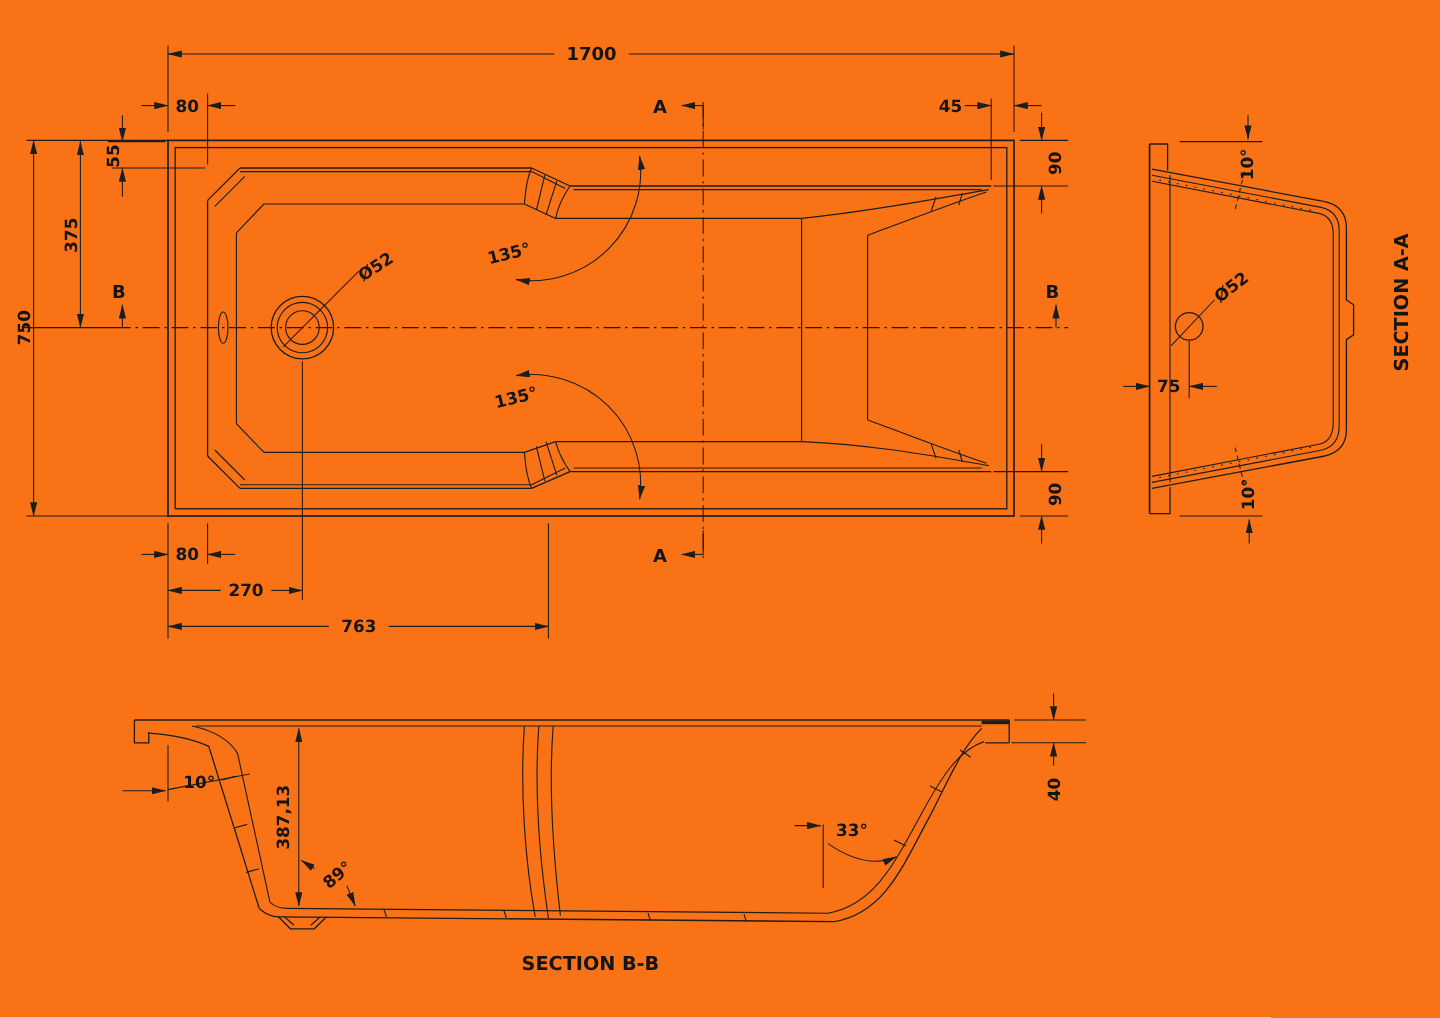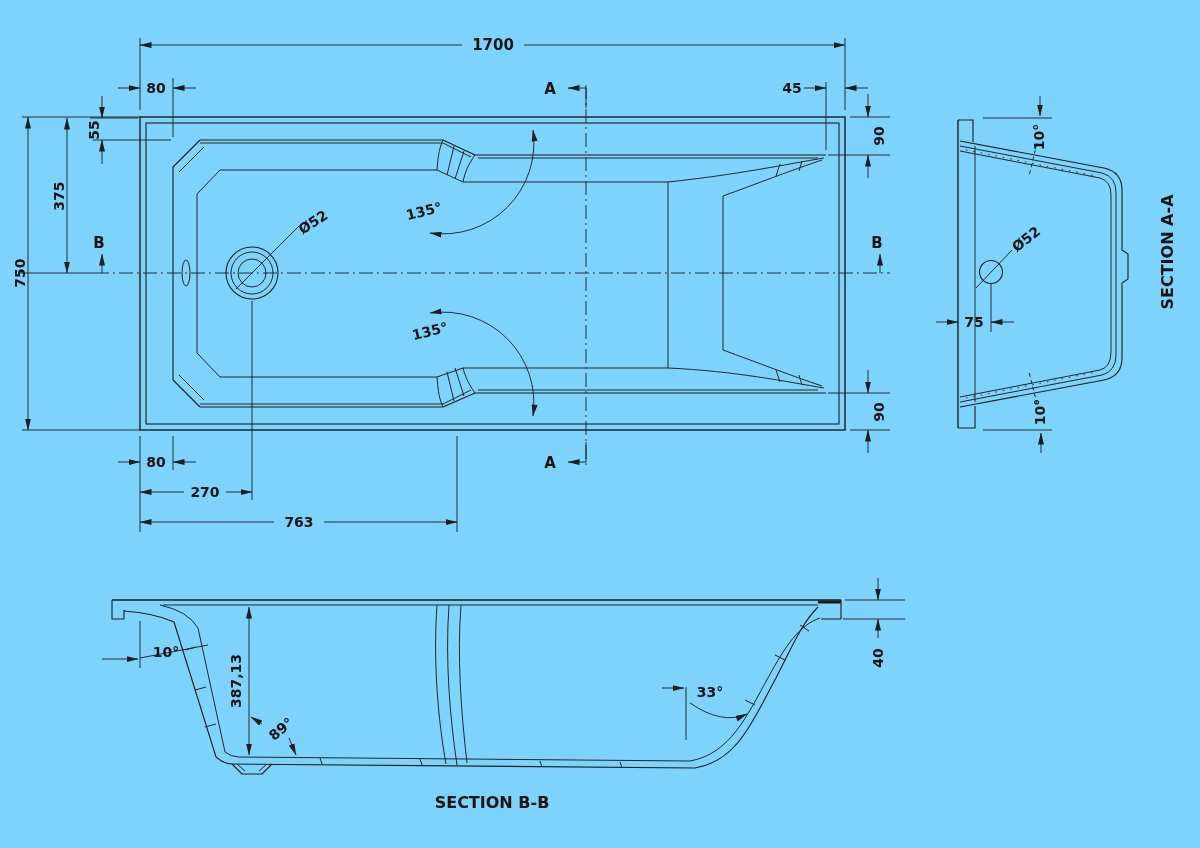--- a/index.html
+++ b/index.html
@@ -1,16 +1,16 @@
 <!DOCTYPE html>
 <html><head>
 <meta charset="utf-8">
 <style>
   html,body{margin:0;padding:0;background:#ffffff;}
-  .sheet{position:relative;width:1200px;height:848px;background:#7dd3fc;overflow:hidden;
+  .sheet{position:relative;width:1200px;height:848px;background:#f97316;overflow:hidden;
          font-family:"DejaVu Sans","Liberation Sans",sans-serif;}
   svg{position:absolute;left:0;top:0;}
   svg path, svg line, svg rect, svg circle, svg ellipse{fill:none;stroke:#1d1d1d;}
   .sw-main{stroke-width:1.4;}
   .sw-mid{stroke-width:1.1;}
   .sw-thin{stroke-width:0.95;}
   .sw-dim{stroke-width:0.9;}
   .sw-thick{stroke-width:3;}
   .cl{stroke-width:0.9;stroke-dasharray:14 4 2 4;}
   .dash{stroke-dasharray:4 3;}

